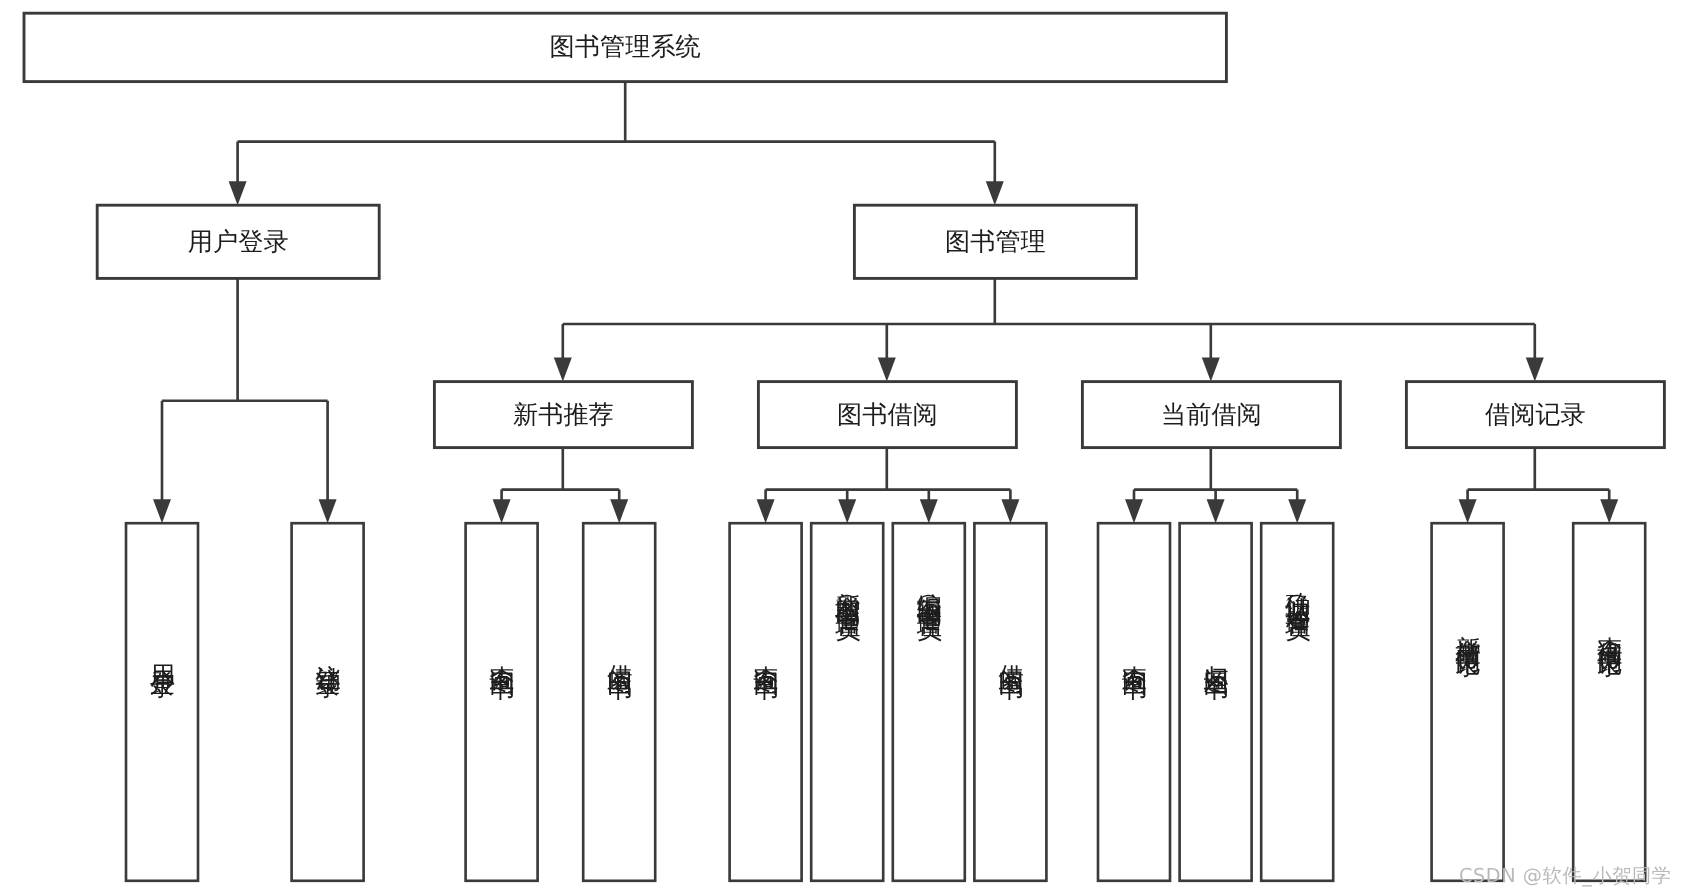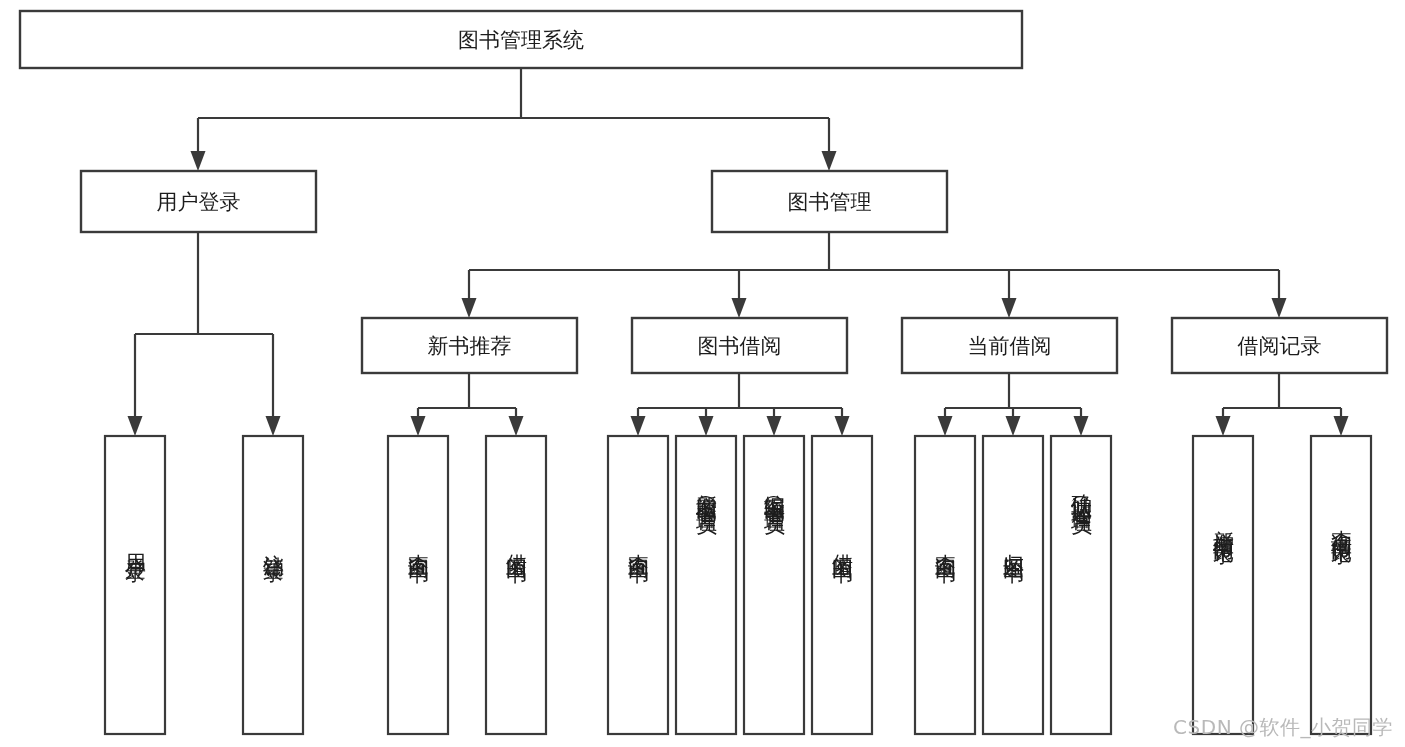--- a/index.html
+++ b/index.html
@@ -69,21 +69,21 @@
     line-height: 1;
     letter-spacing: 3px;
     color: #1d1d1d;
     white-space: nowrap;
   }
   .watermark {
     position: absolute;
     right: 12px;
     bottom: 6px;
     font-family: "DejaVu Sans", "Liberation Sans", sans-serif;
-    font-size: 20px;
+    font-size: 16px;
     color: #b9b9b9;
     letter-spacing: 0.5px;
     white-space: nowrap;
   }
 </style>
 </head>
 <body>
 
 <div id="diagram-root">
   <svg class="diagram-svg" id="diagram-svg" viewBox="0 0 1405 747" xmlns="http://www.w3.org/2000/svg">

